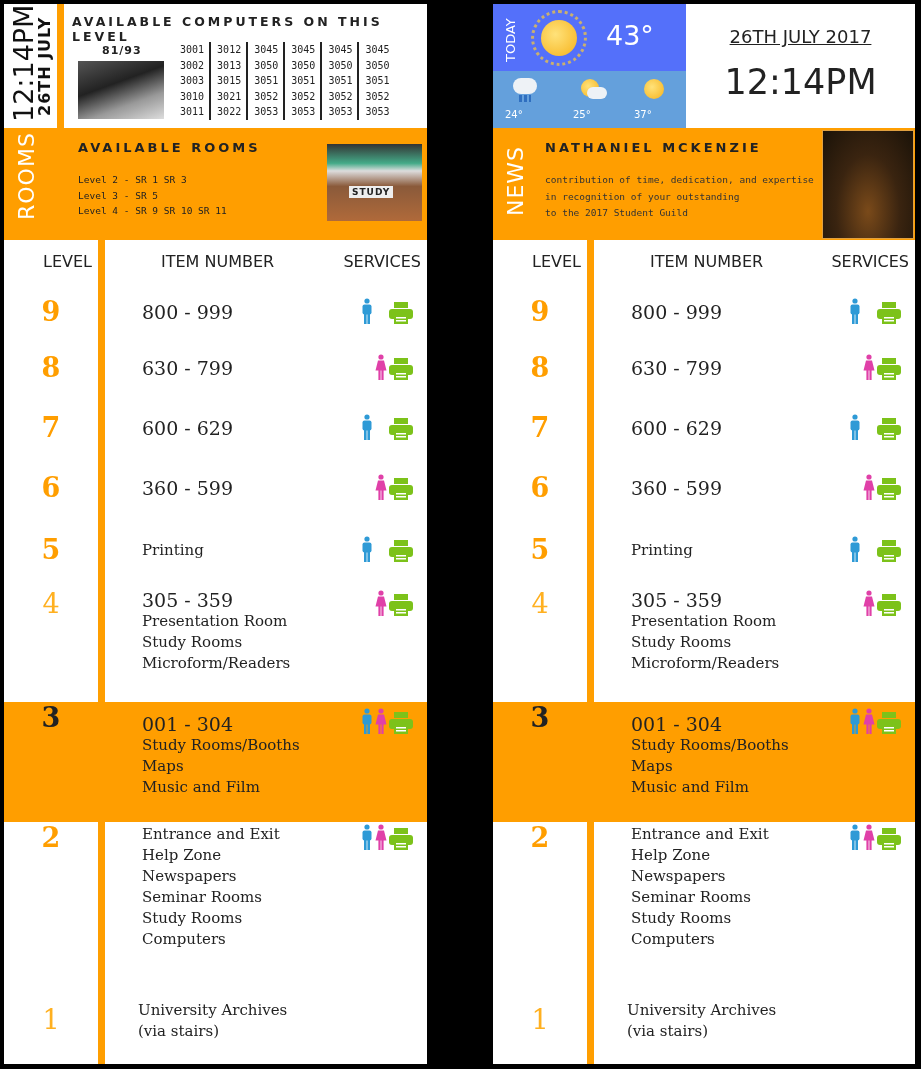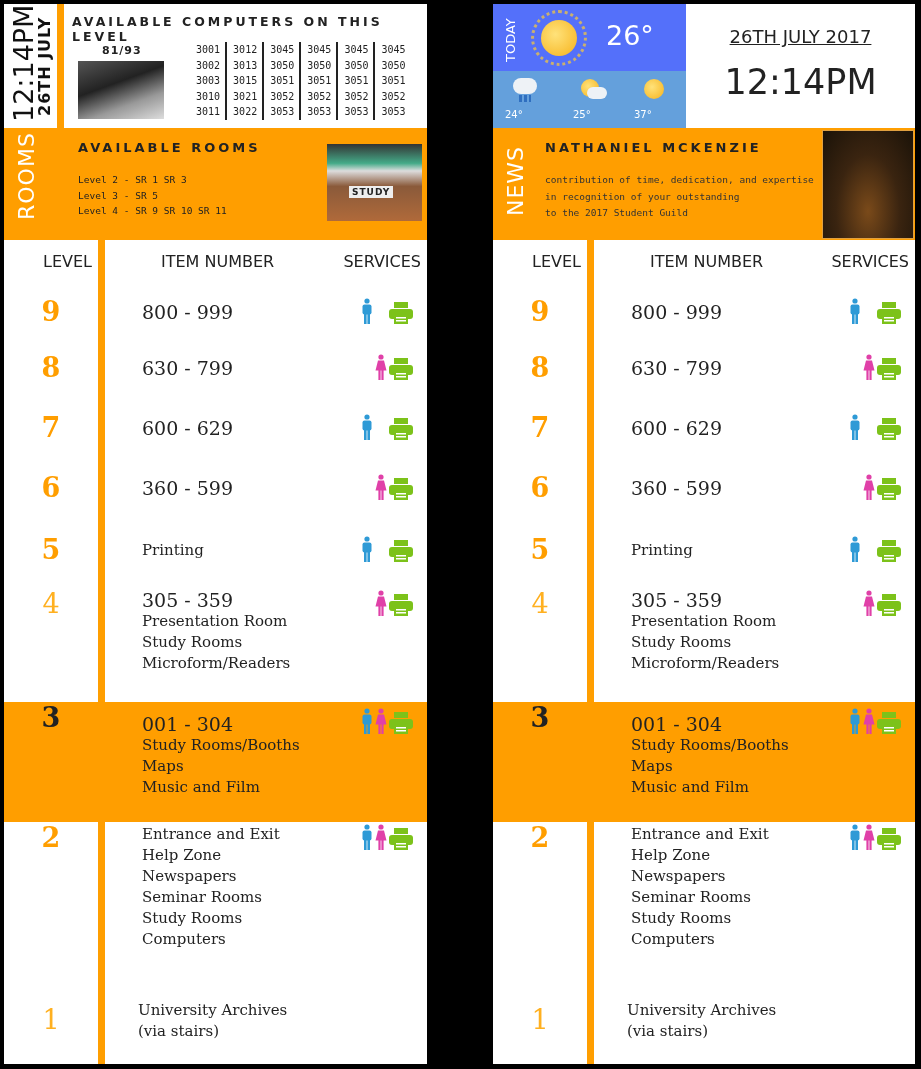--- a/index.html
+++ b/index.html
@@ -10,21 +10,21 @@
   
   .lh-time{position:absolute;left:0;top:0;width:53px;height:124px;background:#fff;}
   .vtext{position:absolute;transform:rotate(-90deg);transform-origin:left top;white-space:nowrap;}
   .lh-bar{position:absolute;left:53px;top:0;width:7px;height:124px;background:#FF9E00;}
   .lh-comp{position:absolute;left:60px;top:0;width:363px;height:124px;background:#fff;}
   .comp-title{position:absolute;left:8px;top:10px;font:bold 12.5px "DejaVu Sans",sans-serif;letter-spacing:3px;color:#222;}
   .comp-count{position:absolute;left:38px;top:40px;font:bold 11px "DejaVu Sans",sans-serif;letter-spacing:1px;color:#222;}
   .comp-img{position:absolute;left:14px;top:57px;width:86px;height:58px;background:linear-gradient(160deg,#555 0%,#222 40%,#999 70%,#ddd 100%);}
   .comp-grid{position:absolute;left:116px;top:38px;display:flex;}
   .comp-col{padding:0 5px 0 6px;font:10px "DejaVu Sans Mono",monospace;line-height:15.6px;color:#222;border-left:2px solid #222;}
-  .comp-col:first-child{border-left:none;padding-left:0;margin-left:16px;}
+  .comp-col:first-child{border-left:none;padding-left:0;}
   
   .band{position:absolute;left:0;top:124px;width:100%;height:112px;background:#FF9E00;}
   .band-label{font:22px "DejaVu Sans",sans-serif;color:#fff;letter-spacing:1px;}
   .band-title{position:absolute;left:74px;top:12px;font:bold 13px "DejaVu Sans",sans-serif;letter-spacing:3px;color:#222;}
   .band-lines{position:absolute;left:74px;top:44px;font:9.5px "DejaVu Sans Mono",monospace;line-height:15.5px;color:#222;}
   .band-img{position:absolute;right:5px;top:16px;width:95px;height:77px;background:linear-gradient(180deg,#333 0%,#4a8 25%,#ddd 35%,#8a5a3a 55%,#b06a3a 100%);}
   .band-img span{position:absolute;left:22px;top:34px;background:#eee;color:#222;font:bold 9px "DejaVu Sans",sans-serif;padding:1px 3px;letter-spacing:1px;margin-top:8px;}
   
   .wx{position:absolute;left:0;top:0;width:193px;height:124px;}
   .wx-top{position:absolute;left:0;top:0;width:193px;height:67px;background:#5470FA;}
@@ -333,21 +333,21 @@
 </div>
 
 <div class="panel" id="right">
   <div class="wx">
     <div class="wx-top">
       <div class="vtext wx-today" style="left:10px;top:58px;">TODAY</div>
       <div>
         <div class="sun-rays" style="left:38px;top:6px;width:50px;height:50px;"></div>
         <div class="sun" style="left:48px;top:16px;width:36px;height:36px;"></div>
       </div>
-      <div class="wx-temp">26°</div>
+      <div class="wx-temp">43°</div>
     </div>
     <div class="wx-bot">
       <div>
         <div class="cloud" style="left:20px;top:7px;width:24px;height:16px;"></div>
         <div style="position:absolute;left:26px;top:24px;width:12px;height:7px;background:repeating-linear-gradient(90deg,#2f6fc0 0 3px,transparent 3px 5px);"></div>
       </div>
       <div class="fc" style="left:12px;">24°</div>
       <div>
         <div class="sun" style="left:88px;top:8px;width:18px;height:18px;"></div>
         <div class="cloud" style="left:94px;top:16px;width:20px;height:12px;"></div>

